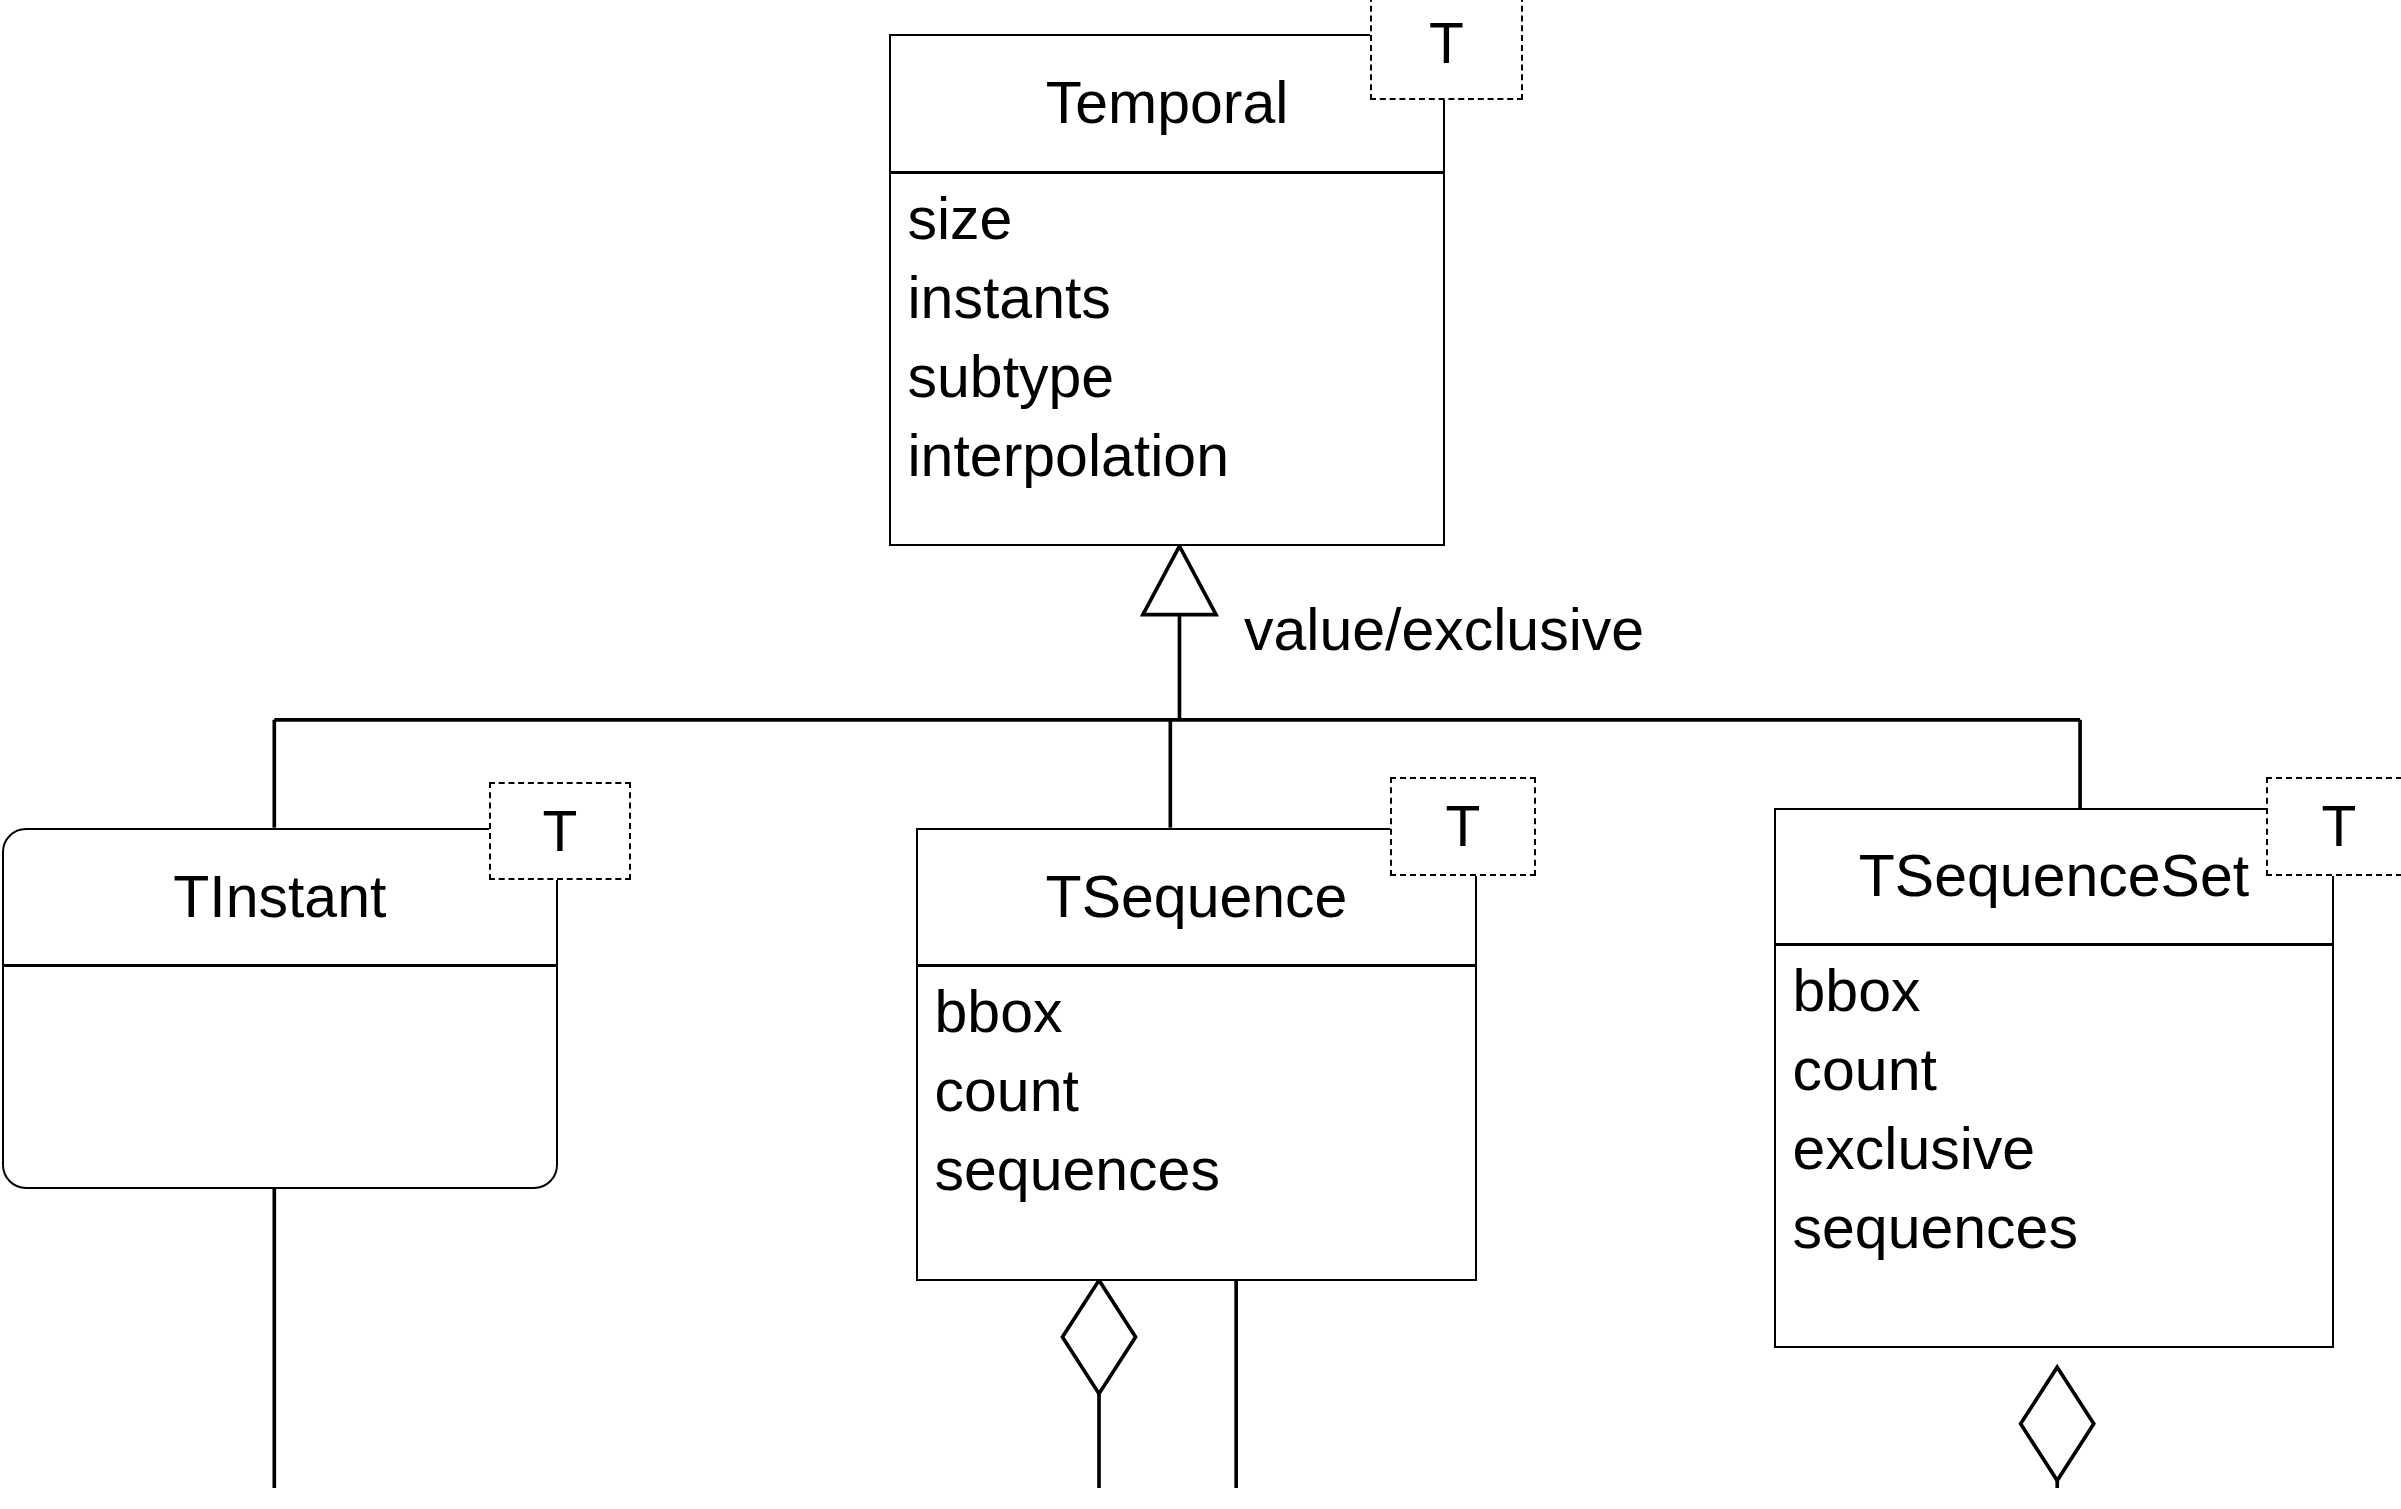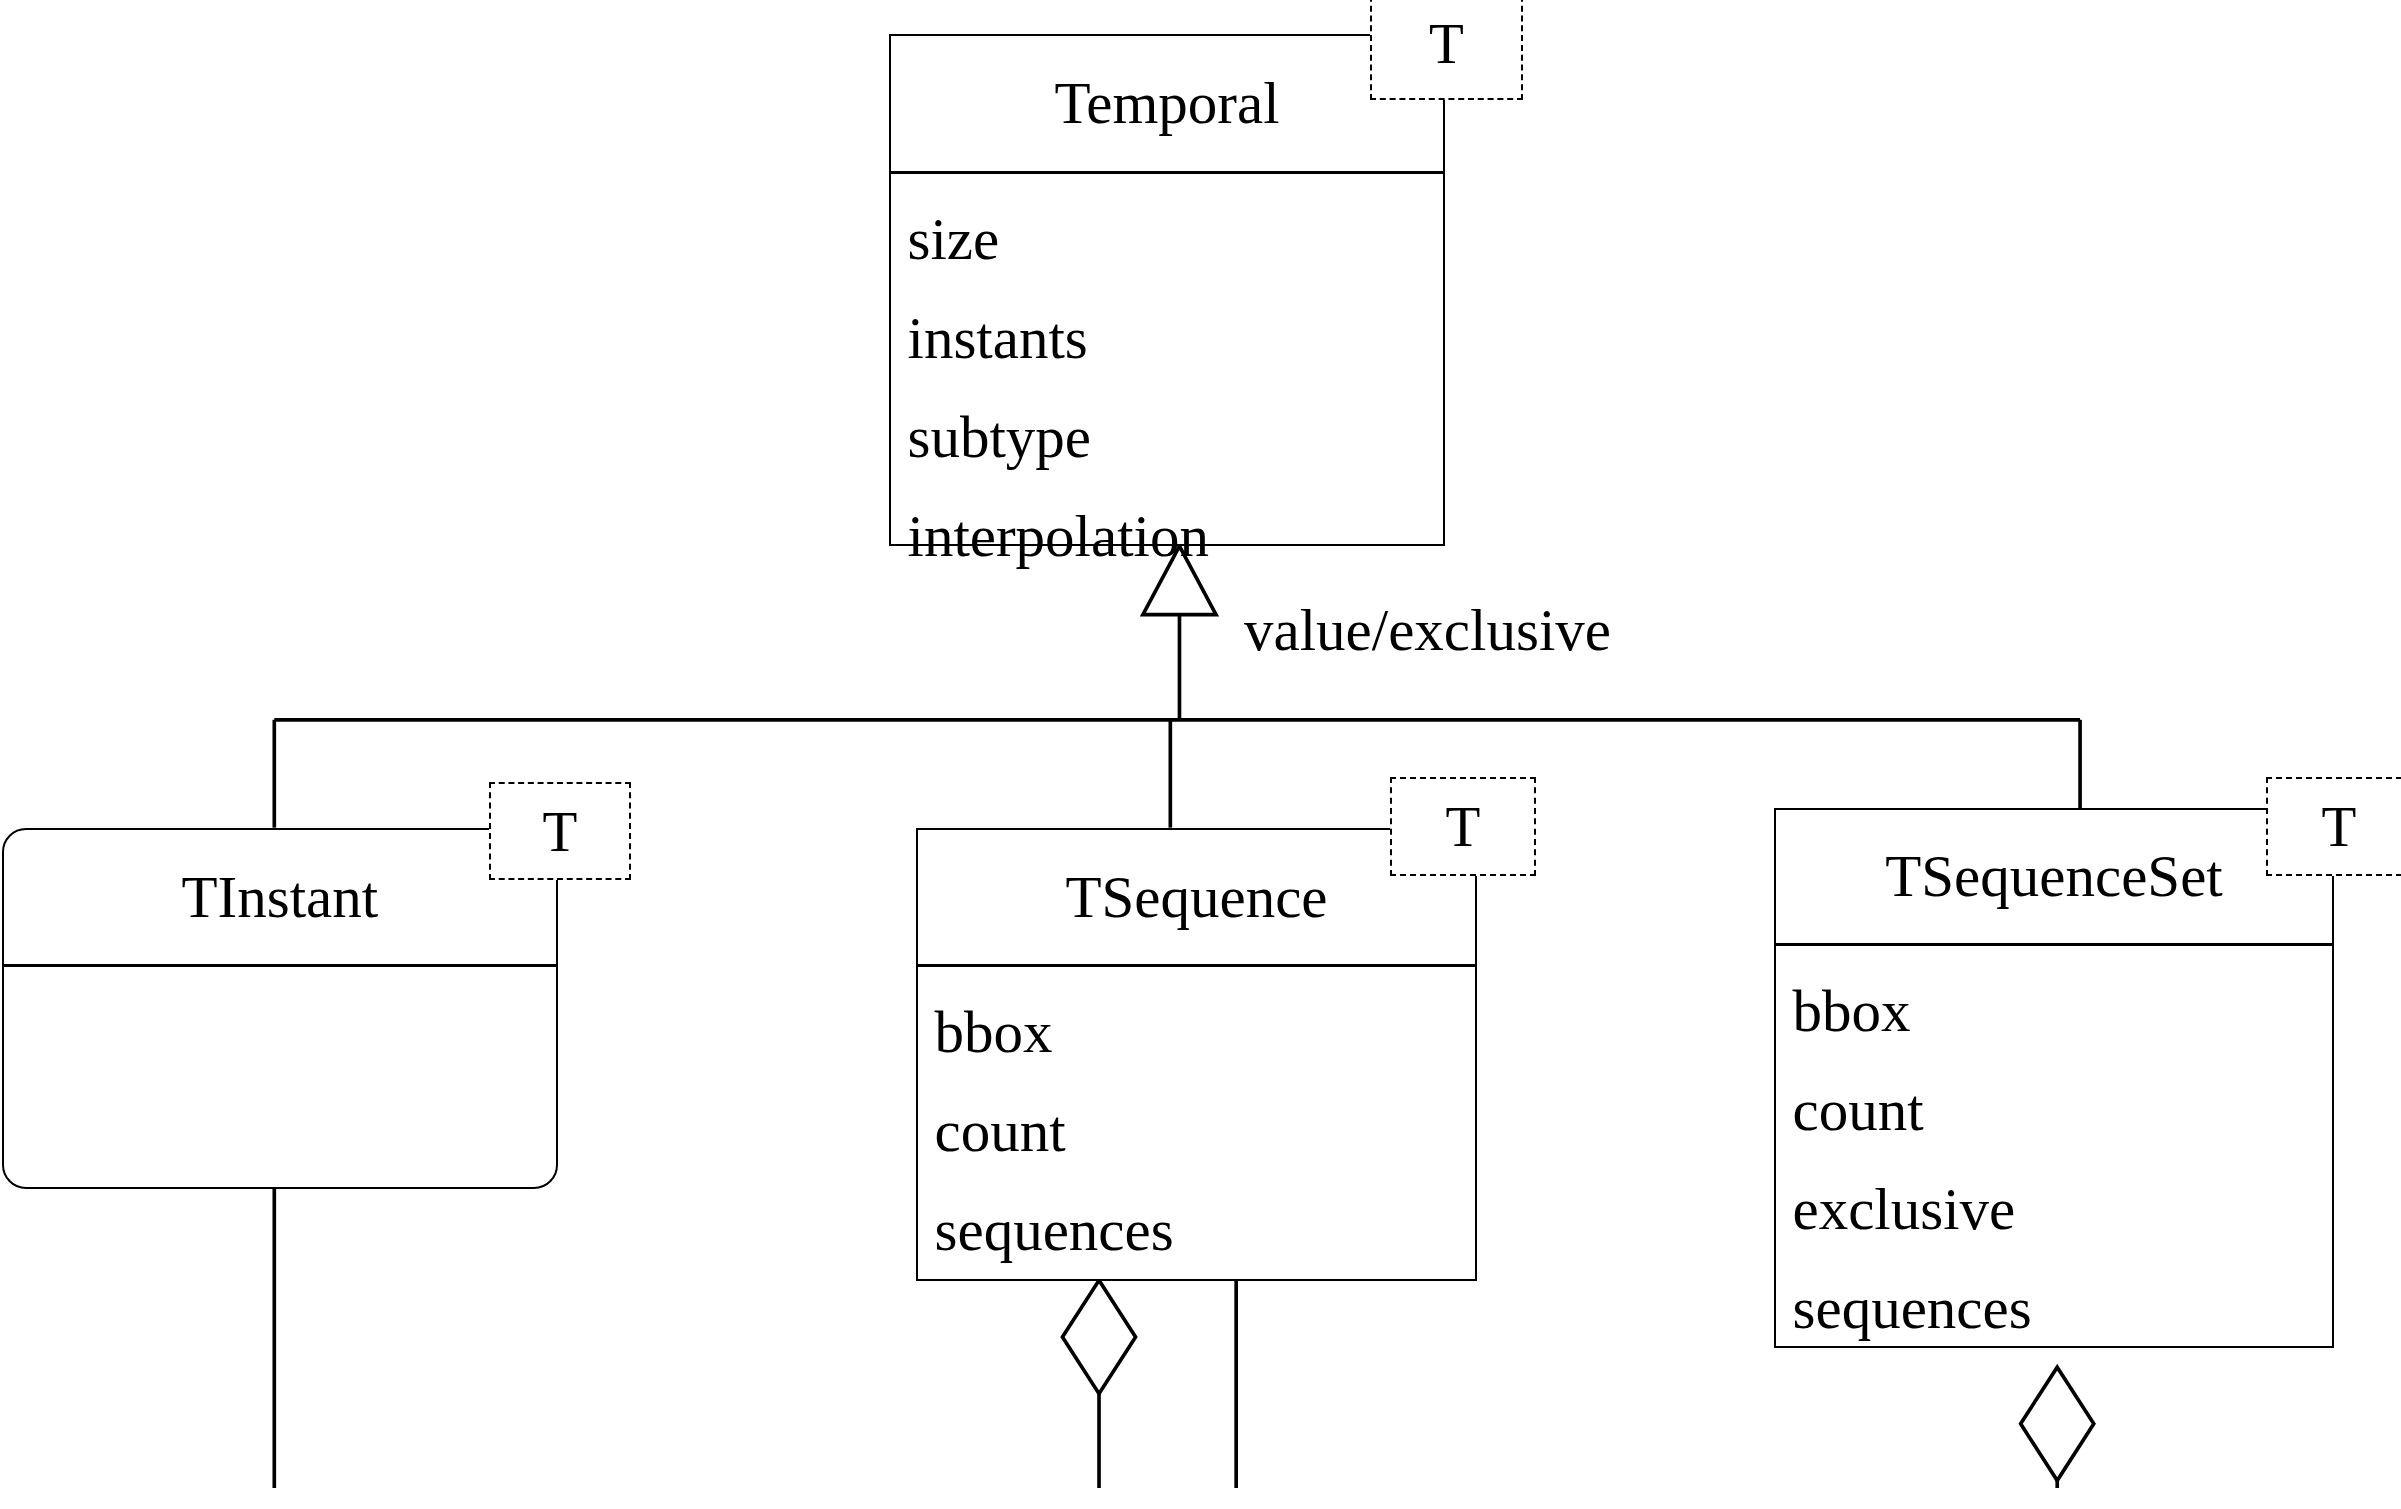--- a/index.html
+++ b/index.html
@@ -7,21 +7,21 @@
     margin: 0;
     padding: 0;
     background: #ffffff;
   }
   #canvas {
     position: relative;
     width: 2401px;
     height: 1488px;
     background: #ffffff;
     overflow: hidden;
-    font-family: Liberation Serif, serif;
+    font-family: Liberation Sans, sans-serif;
   }
   #canvas svg.lines {
     position: absolute;
     left: 0;
     top: 0;
     width: 2401px;
     height: 1510px;
     pointer-events: none;
   }
 
@@ -55,21 +55,20 @@
     padding: 16.5px 0 0 16.5px;
     display: flex;
     flex-direction: column;
   }
   .uml-class .attr {
     font-size: 59px;
     line-height: 1.0;
     color: #000000;
     white-space: nowrap;
     margin-bottom: 20px;
-    margin-top: 20px;
   }
 
   
   .tparam {
     position: absolute;
     box-sizing: border-box;
     border: 2.7px dashed #000000;
     background: #ffffff;
     z-index: 7;
     display: flex;

